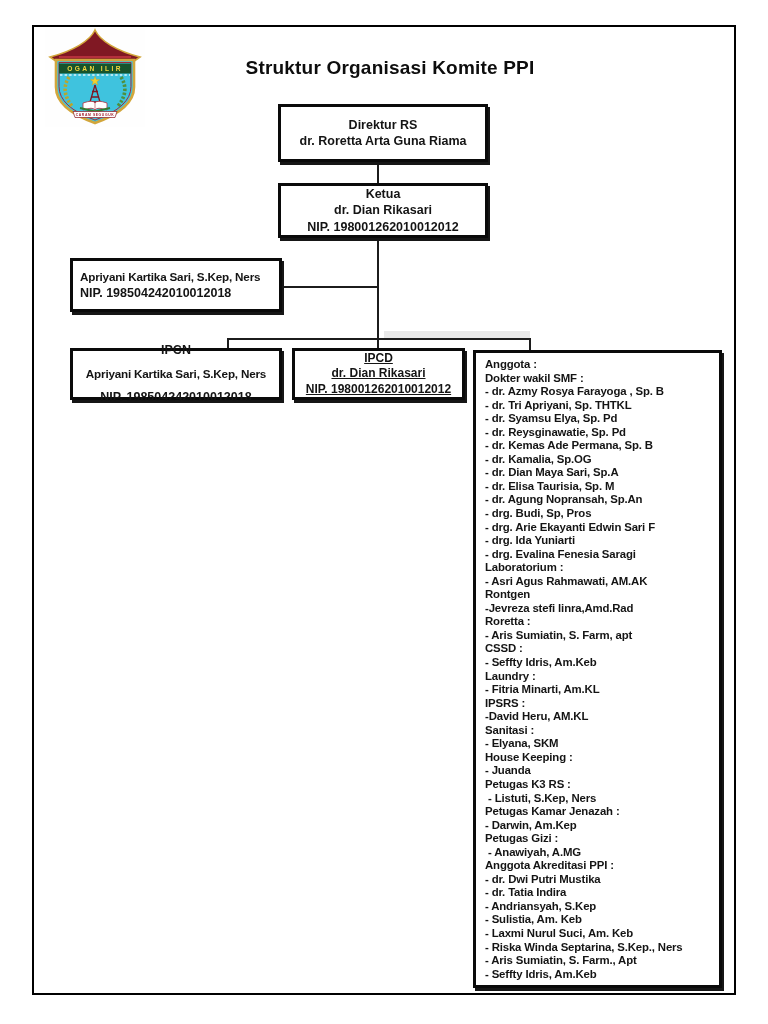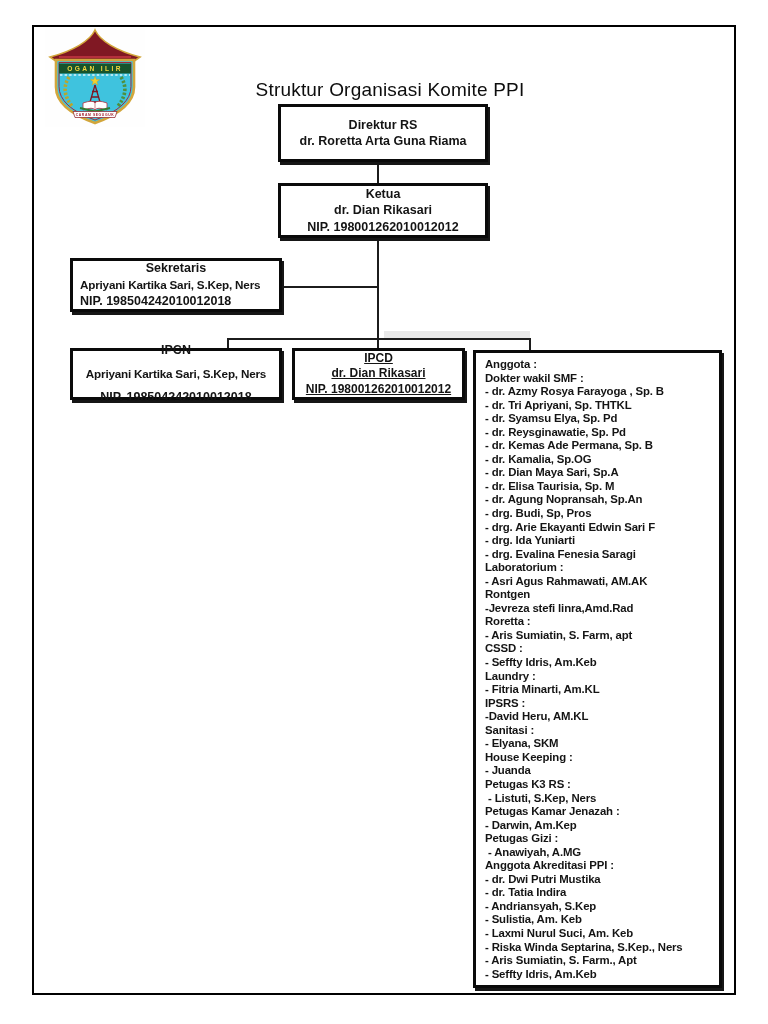--- a/index.html
+++ b/index.html
@@ -1,20 +1,20 @@
 <!DOCTYPE html>
 <html><head>
 <meta charset="utf-8">
 <style>
   html,body{margin:0;padding:0;background:#ffffff;}
   body{width:768px;height:1024px;font-family:"Liberation Sans","DejaVu Sans",sans-serif;color:#111;}
   .stage{position:relative;width:768px;height:1024px;background:#fff;overflow:hidden;}
   .page-border{position:absolute;left:32px;top:25px;width:704px;height:970px;border:2px solid #000;box-sizing:border-box;}
   .doc-title{position:absolute;left:150px;top:57px;width:480px;text-align:center;
-             font-size:19px;font-weight:400;letter-spacing:.2px;color:#0d0d0d;margin-top:22px;}
+             font-size:19px;font-weight:700;letter-spacing:.2px;color:#0d0d0d;}
   .logo{position:absolute;left:45px;top:27px;width:100px;height:100px;}
 
   
   .obox{position:absolute;border:3px solid #0a0a0a;background:#fff;box-sizing:border-box;
         box-shadow:2px 3px 0 #161616;display:flex;flex-direction:column;justify-content:center;
         font-weight:700;text-align:center;color:#141414;}
   .ln{font-size:12.5px;line-height:16.5px;}
   .ln-sm{font-size:11.7px;letter-spacing:-0.2px;}
   #box-direktur{left:278px;top:104px;width:210px;height:58px;}
   #box-ketua{left:278px;top:183px;width:210px;height:55px;}
@@ -95,21 +95,20 @@
     <div class="ln">dr. Roretta Arta Guna Riama</div>
   </div>
 
   <div class="obox" id="box-ketua">
     <div class="ln">Ketua</div>
     <div class="ln">dr. Dian Rikasari</div>
     <div class="ln">NIP. 198001262010012012</div>
   </div>
 
   <div class="obox" id="box-sekretaris">
-    <div class="ln">Sekretaris</div>
     <div class="ln ln-sm left">Apriyani Kartika Sari, S.Kep, Ners</div>
     <div class="ln left">NIP. 198504242010012018</div>
   </div>
 
   <div class="obox" id="box-ipcn">
     <div class="ln">IPCN</div>
     <div class="ln ln-sm">Apriyani Kartika Sari, S.Kep, Ners</div>
     <div class="ln">NIP. 198504242010012018</div>
   </div>
 

